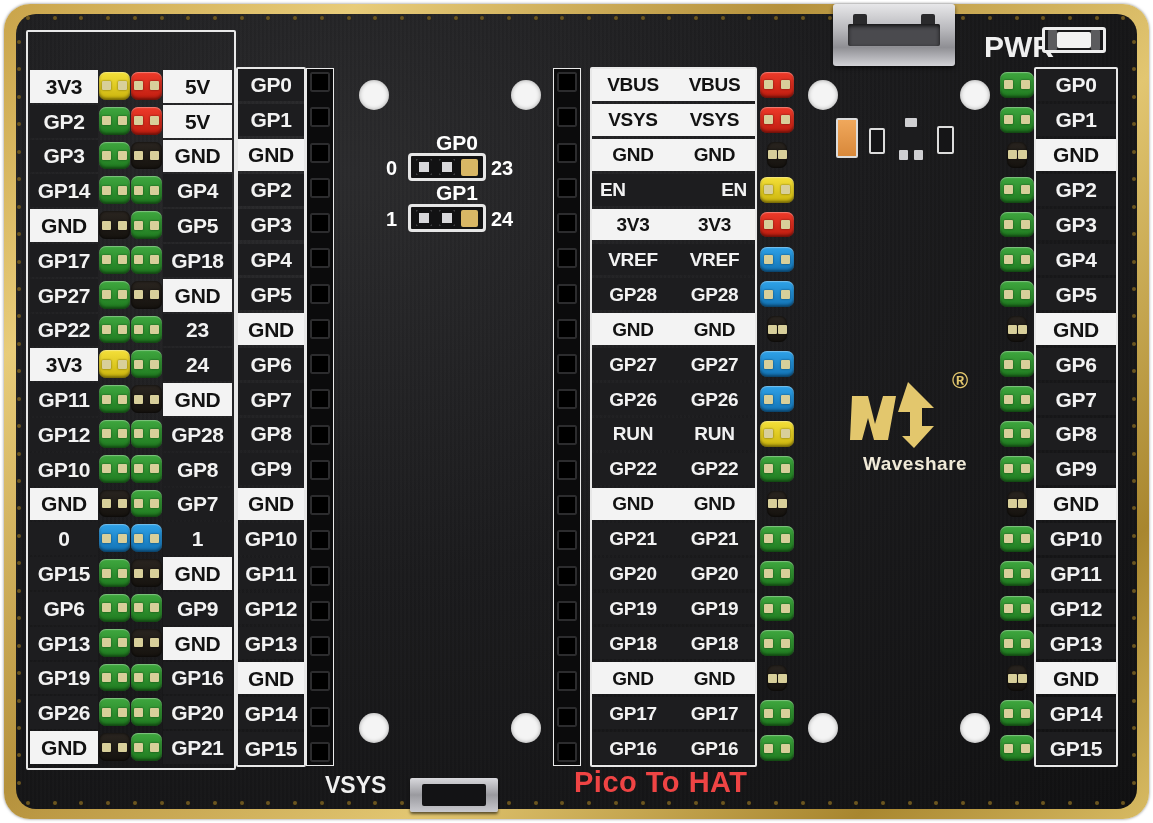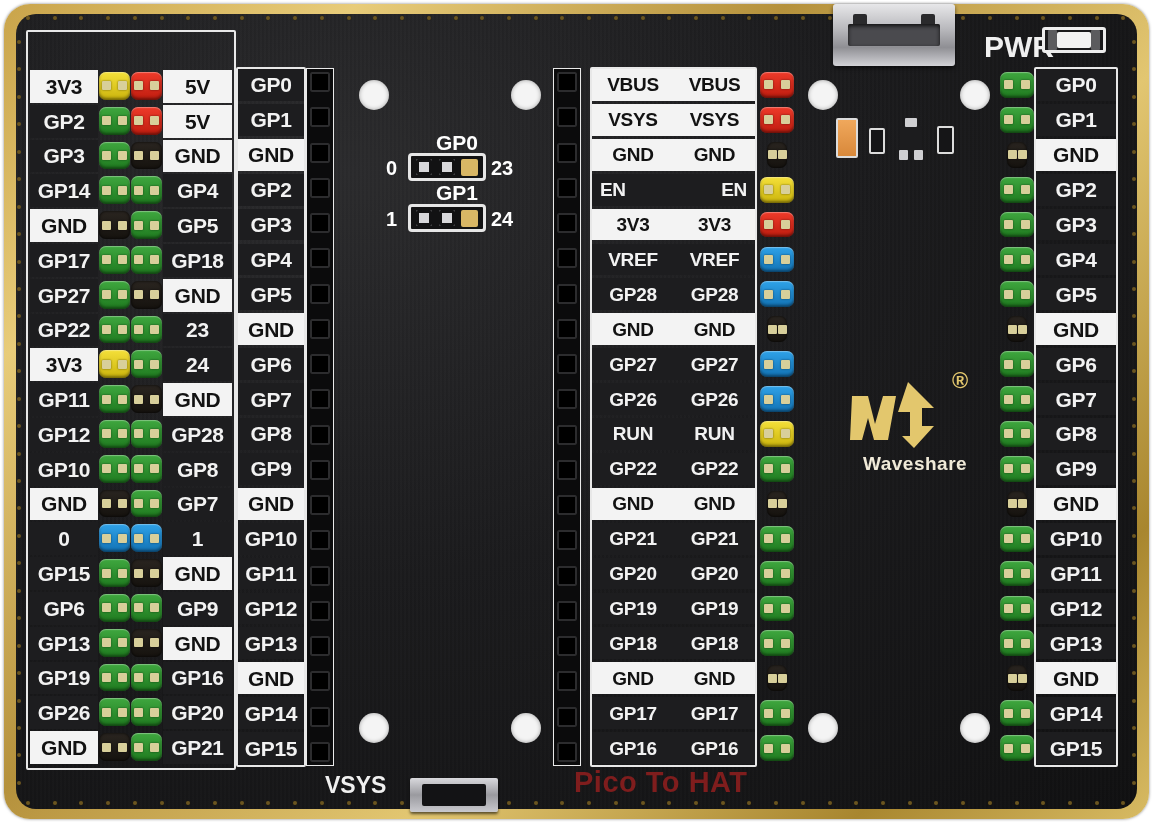--- a/index.html
+++ b/index.html
@@ -123,21 +123,21 @@
   .sel-title{position:absolute;color:#fff;font-weight:bold;font-size:21px;}
   .sel-box{position:absolute;border:3px solid #e6e6e6;border-radius:4px;box-sizing:border-box;
            display:flex;align-items:center;justify-content:space-between;padding:0 5px;background:#121213;}
   .sel-box .p{width:16px;height:16px;background:#d7d7da;border-radius:2px;
     box-shadow:inset 0 0 0 3px #121213;}
   .sel-box .gold{width:17px;height:17px;background:#d9b765;border-radius:2px;}
   .sel-num{position:absolute;color:#fff;font-weight:bold;font-size:20px;}
 
   
   .silk-white{position:absolute;color:#f0f0f0;font-weight:bold;}
-  .silk-gold{position:absolute;color:#7f1d1d;font-weight:bold;}
+  .silk-gold{position:absolute;color:#ef4444;font-weight:bold;}
 
   
   .pwr-comp{position:absolute;border:3px solid #ededed;border-radius:3px;background:#1a1a1c;
             display:flex;align-items:center;justify-content:center;box-sizing:border-box;}
   .pwr-comp .led{width:34px;height:16px;background:#f2f2f2;border-radius:2px;}
   .pwr-comp .capl{width:9px;height:20px;background:#5b5b5e;border-radius:1px;}
 
   
   .smd{position:absolute;border:2px solid #dcdcdc;border-radius:2px;box-sizing:border-box;background:#151517;}
   .smd-orange{background:linear-gradient(180deg,#f0a85c 0%,#d8883a 100%);}

